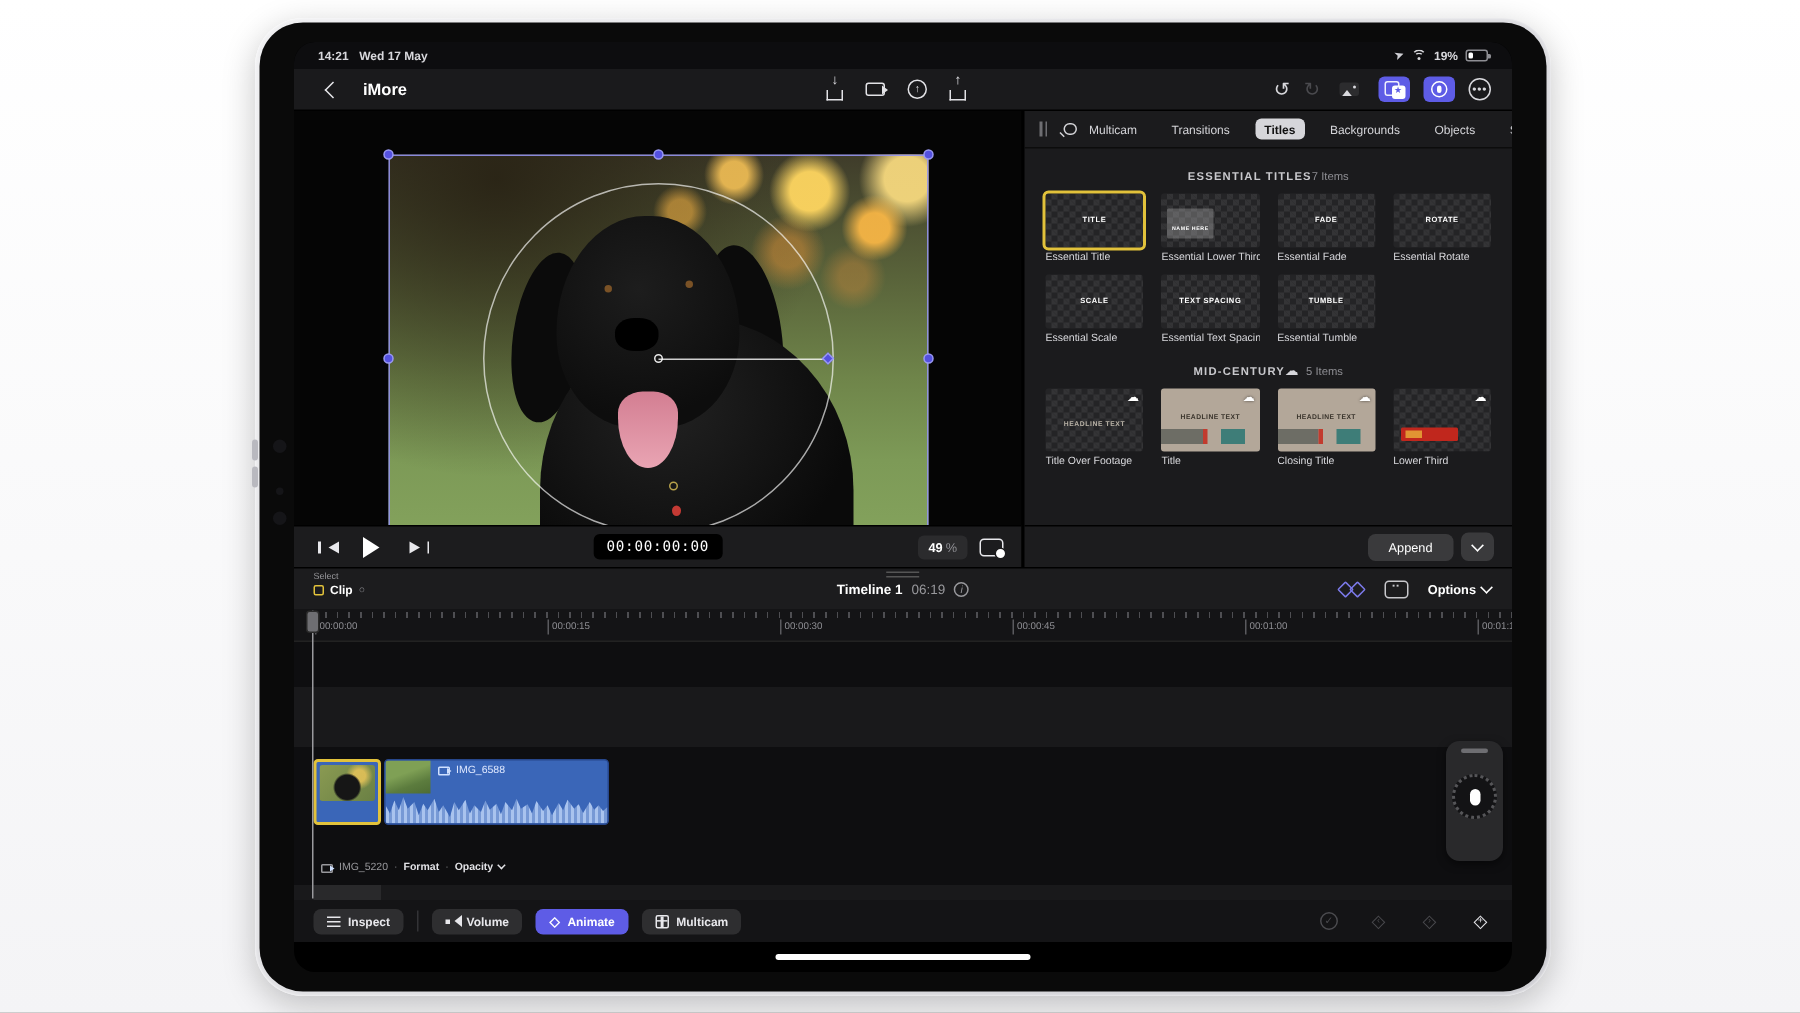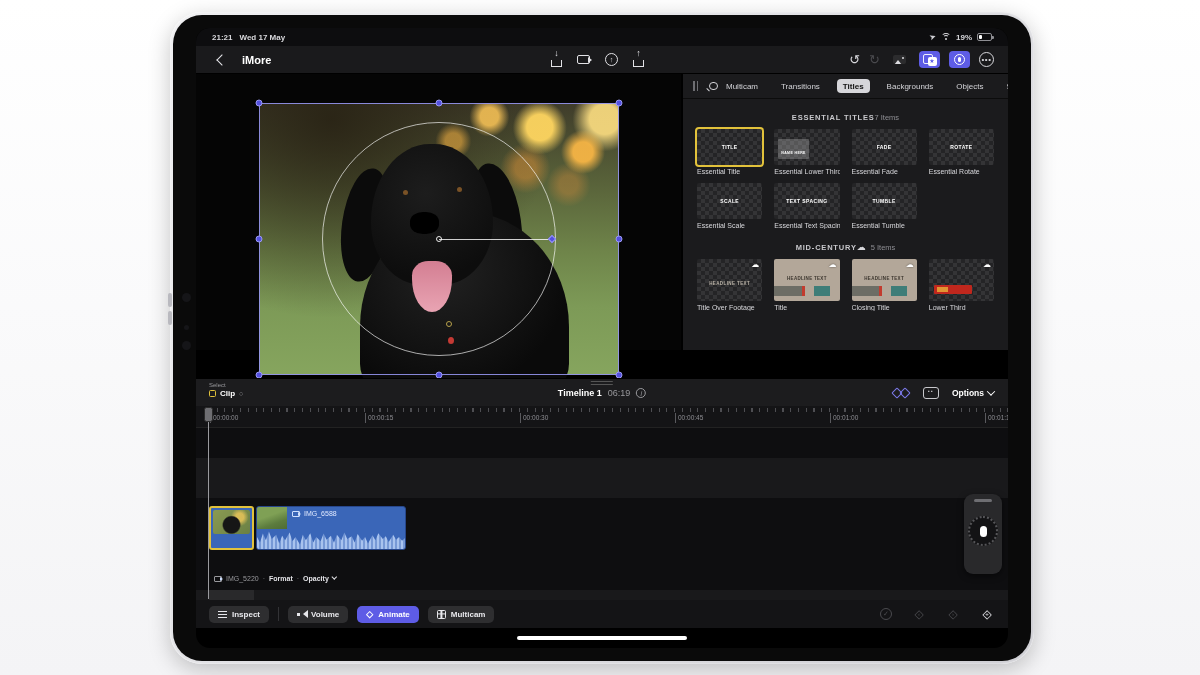--- a/index.html
+++ b/index.html
@@ -222,21 +222,21 @@
       <span class="edge-btn" style="top:278px;"></span>
       <span class="edge-btn" style="top:296px;"></span>
       <span class="bezel-cam" style="top:278px;width:9px;height:9px;"></span>
       <span class="bezel-cam" style="top:310px;width:5px;height:5px;left:11px;"></span>
       <span class="bezel-cam" style="top:326px;width:9px;height:9px;"></span>
 
       <div class="screen">
 
         <div class="statusbar">
           <div class="sb-left">
-            <span>21:21</span>
+            <span>14:21</span>
             <span>Wed 17 May</span>
           </div>
           <div class="sb-right">
             <span class="loc-arrow">➤</span>
             <span class="wifi">
                 <i></i>
                 <i></i>
                 <b></b>
               </span>
             <span>19%</span>
@@ -300,20 +300,38 @@
             <span class="handle" style="left:50%;top:0;"></span>
             <span class="handle" style="left:100%;top:0;"></span>
             <span class="handle" style="left:0;top:50%;"></span>
             <span class="handle" style="left:100%;top:50%;"></span>
             <span class="handle" style="left:0;top:100%;"></span>
             <span class="handle" style="left:50%;top:100%;"></span>
             <span class="handle" style="left:100%;top:100%;"></span>
           </div>
         </div>
 
+        <div class="transport">
+          <div class="tp-left">
+            <span class="skip">
+                <i class="bar"></i>
+                <i class="tri-l"></i>
+              </span>
+            <span class="play-btn"></span>
+            <span class="skip">
+                <i class="tri-r"></i>
+                <i class="bar"></i>
+              </span>
+          </div>
+          <span class="timecode">00:00:00:00</span>
+          <div class="tp-right">
+            <span class="zoom-pill"><b>49</b><span>%</span></span>
+            <span class="fit-icon"></span>
+          </div>
+        </div>
 
         <div class="vdivider"></div>
         <div class="browser">
           <div class="tabsbar">
             <span class="drag-handle">
                 <i></i>
                 <i></i>
               </span>
             <span class="search-glyph"></span>
             <span class="tab">Multicam</span>
@@ -421,20 +439,26 @@
                       <i></i>
                     </span>
                   <span class="cloud-badge">☁</span>
                 </div>
                 <div class="lib-label">Lower Third</div>
               </div>
             </div>
           </div>
         </div>
 
+        <div class="append-bar">
+          <span class="append-btn">Append</span>
+          <span class="append-chev">
+              <i class="chev-d"></i>
+            </span>
+        </div>
 
         <div class="tl-header">
           <div class="select-group">
             <div class="select-label">Select</div>
             <div class="clip-row">
               <span class="clip-swatch"></span>
               <span class="clip-label">Clip</span>
               <span class="clip-hex">○</span>
             </div>
           </div>

